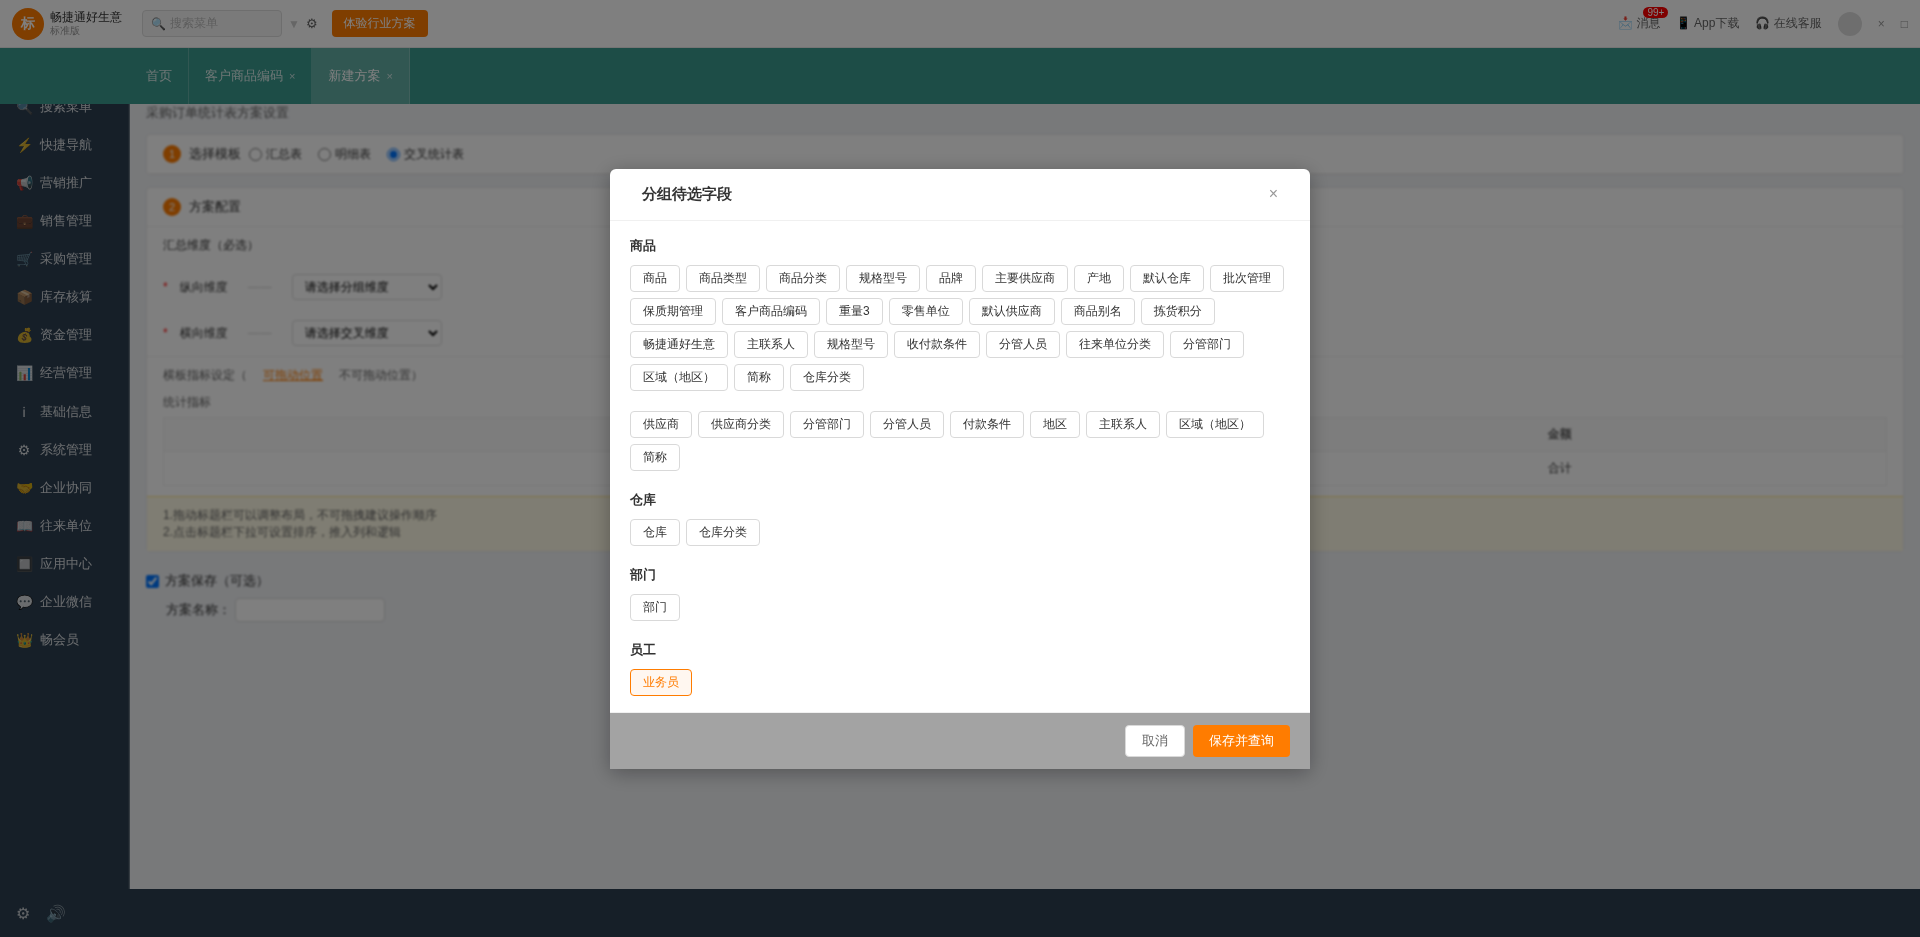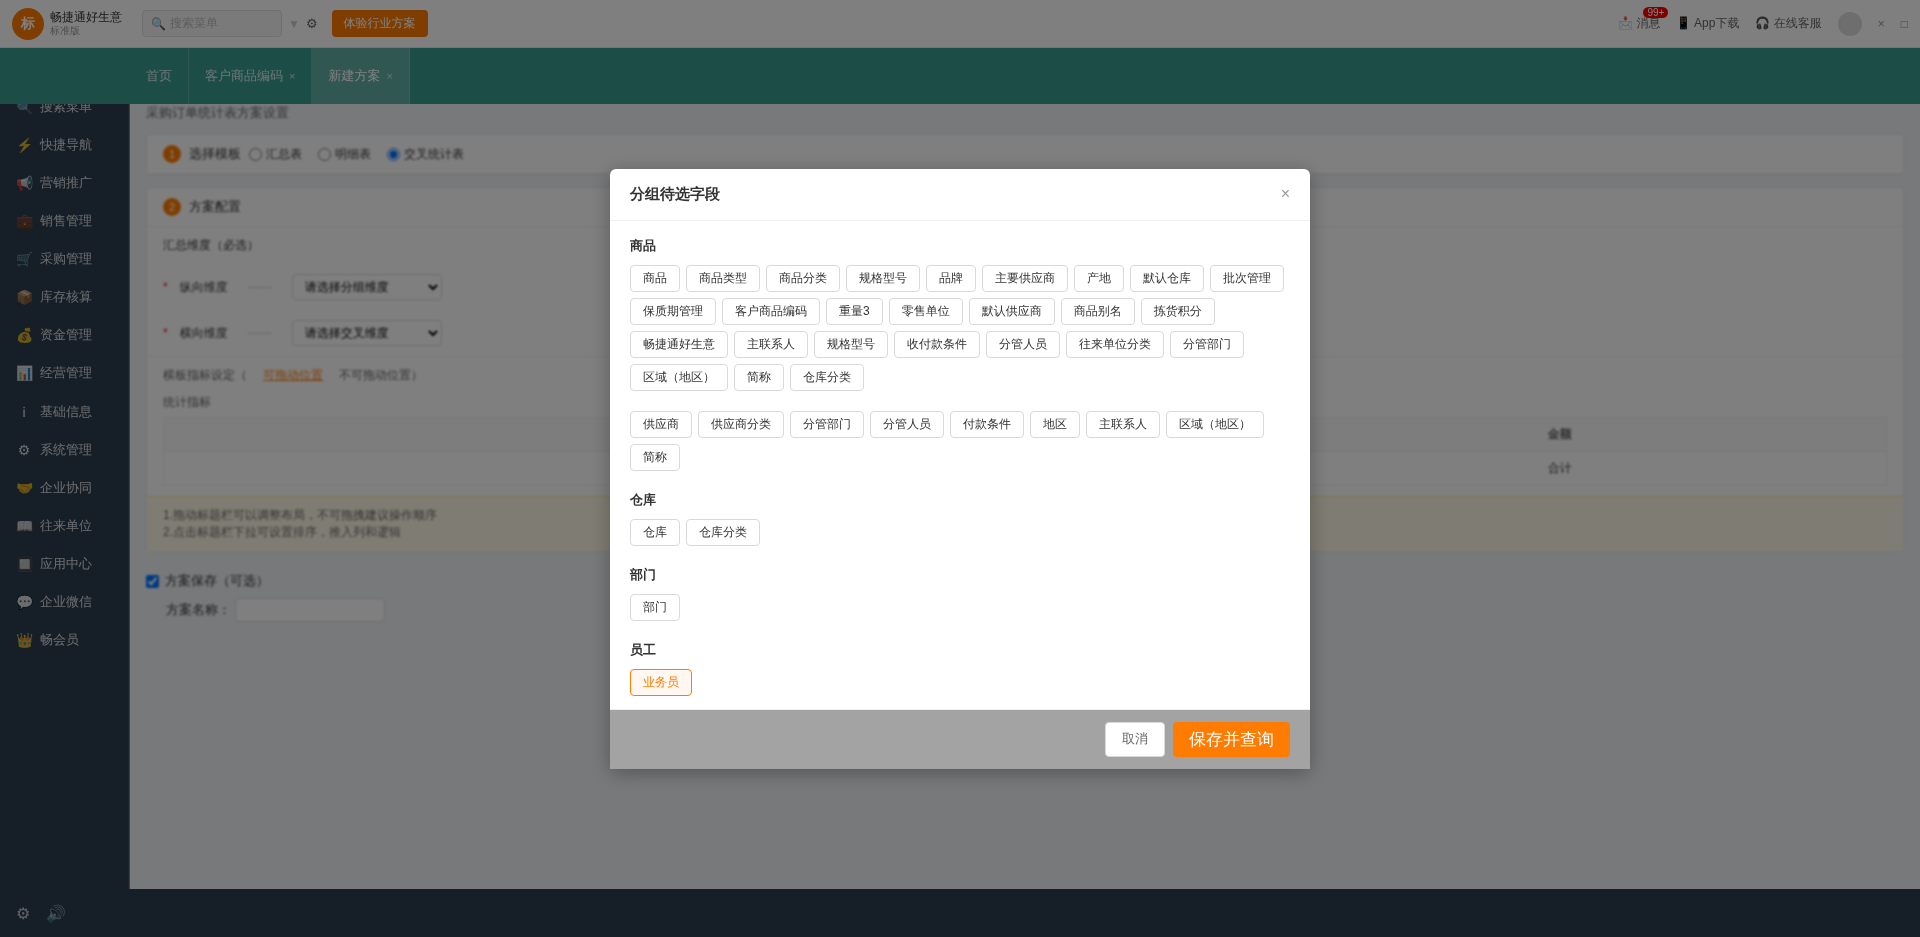--- a/index.html
+++ b/index.html
@@ -124,21 +124,21 @@
       position: fixed; top: 0; left: 0; right: 0; bottom: 0;
       background: rgba(0,0,0,0.5); z-index: 200;
       display: flex; align-items: center; justify-content: center;
     }
     .modal {
       background: white; border-radius: 6px; width: 700px; max-height: 600px;
       display: flex; flex-direction: column;
       box-shadow: 0 4px 20px rgba(0,0,0,0.3);
     }
     .modal-header {
-      padding: 16px 20px; border-bottom: 1px solid #f0f0f0;
+      padding: 16px 32px; border-bottom: 1px solid #f0f0f0;
       display: flex; align-items: center; justify-content: space-between;
     }
     .modal-title { font-size: 15px; font-weight: bold; color: #333; }
     .modal-close { cursor: pointer; color: #999; font-size: 16px; }
     .modal-body {
       padding: 16px 20px; overflow-y: auto; flex: 1;
     }
     .modal-footer {
       padding: 12px 20px; border-top: 1px solid #f0f0f0;
       display: flex; justify-content: flex-end; gap: 8px;
@@ -157,21 +157,21 @@
       padding: 4px 12px; font-size: 12px; color: #333;
       background: white; cursor: pointer;
     }
     .field-tag.selected { border-color: #ff7c00; color: #ff7c00; background: #fff7f0; }
     .btn-cancel {
       background: white; border: 1px solid #d9d9d9; border-radius: 4px;
       padding: 6px 16px; cursor: pointer; font-size: 13px; color: #666;
     }
     .btn-save {
       background: #ff7c00; border: none; border-radius: 4px;
-      padding: 6px 16px; cursor: pointer; font-size: 17px; color: white;
+      padding: 6px 16px; cursor: pointer; font-size: 13px; color: white;
     }
     .table-inner {
       width: 100%; border-collapse: collapse;
     }
     .table-inner th, .table-inner td {
       border: 1px solid #f0f0f0; padding: 8px 12px; font-size: 12px;
       text-align: center;
     }
     .table-inner th { background: #fafafa; color: #666; }
     .config-row {

